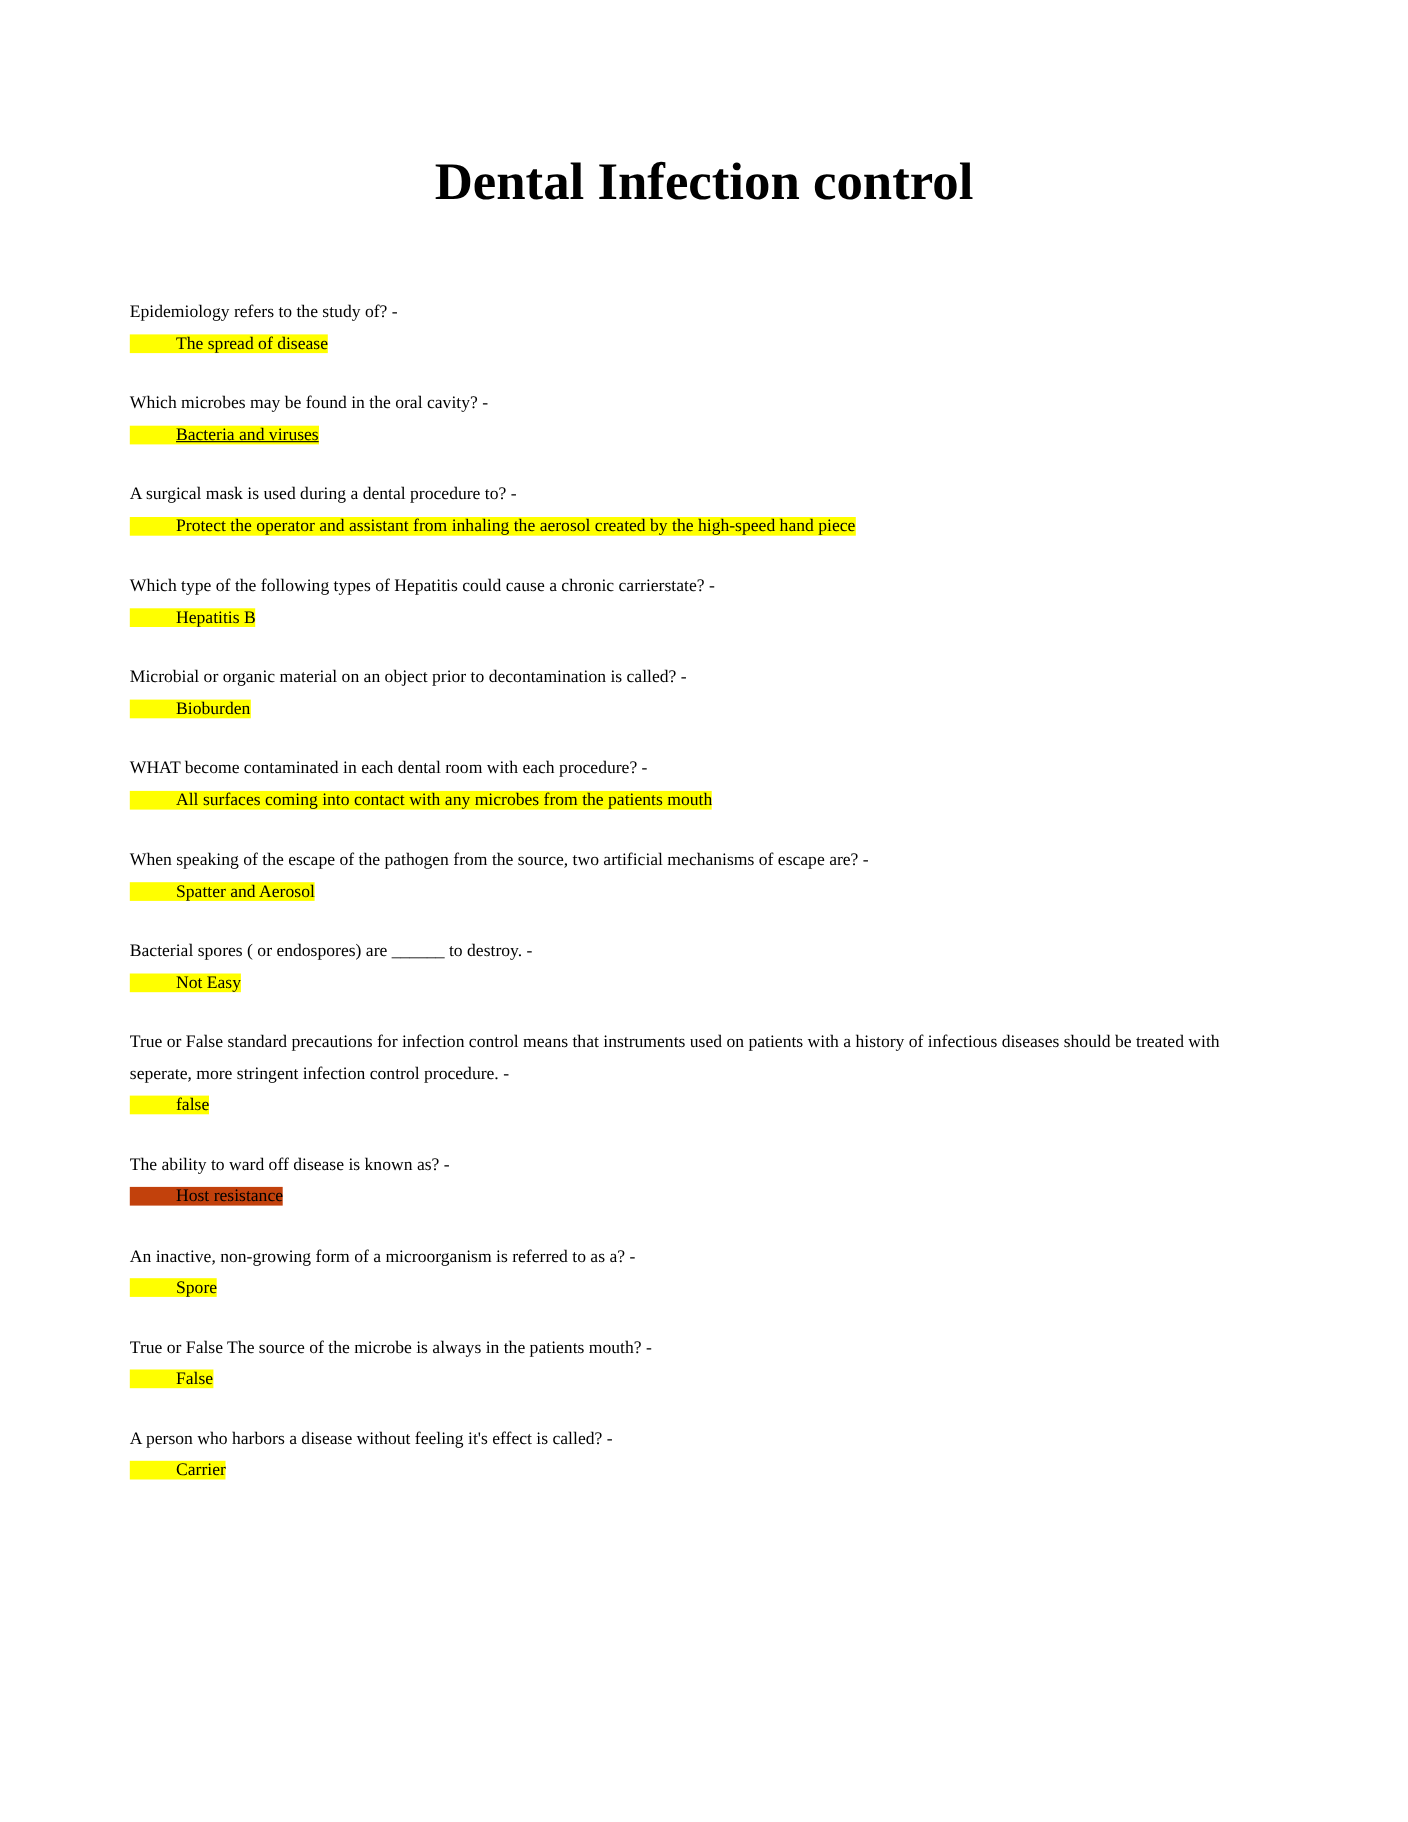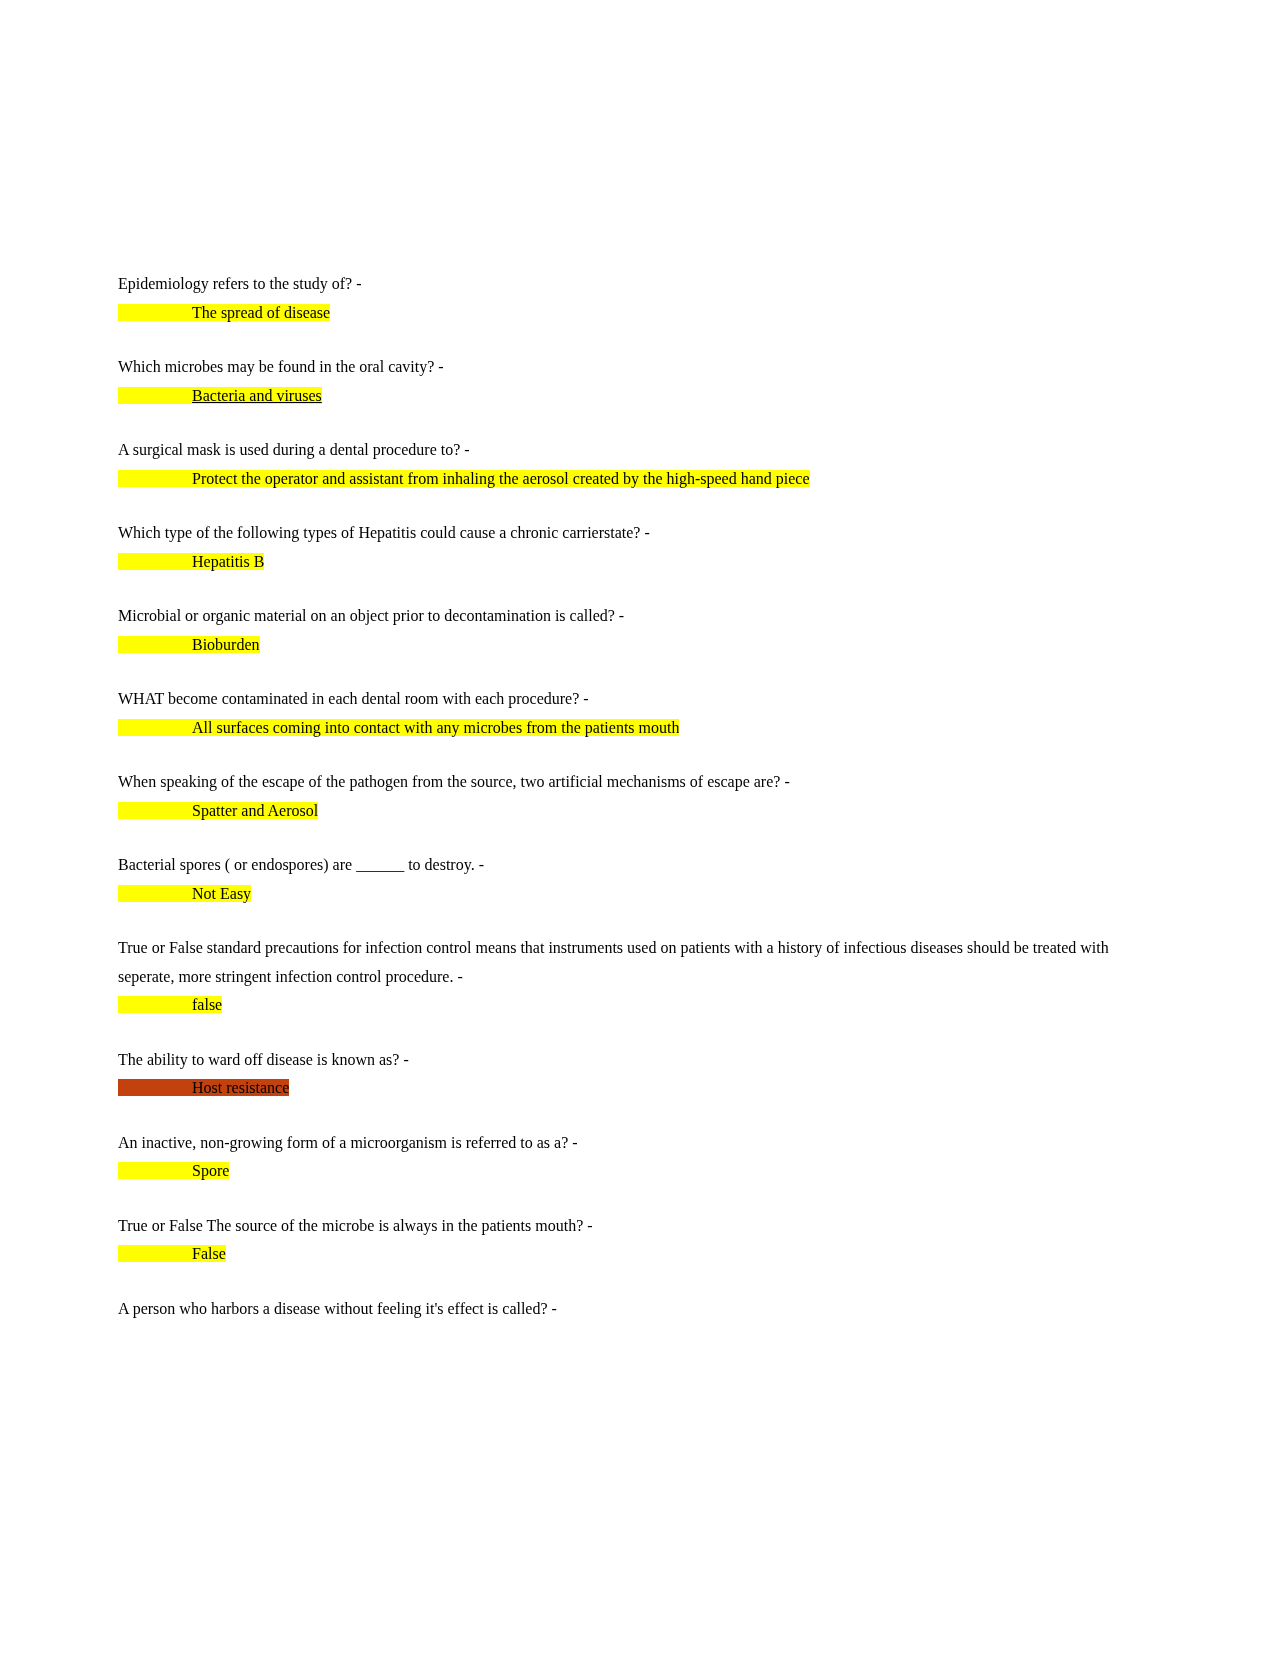--- a/index.html
+++ b/index.html
@@ -45,29 +45,30 @@
       margin: 0 0 26px 0;
     }
     .question {
       display: block;
     }
     .answer-line {
       display: block;
     }
     .answer {
       background: #ffff00;
-      padding-left: 74px;
+      padding-left: 42px;
       -webkit-box-decoration-break: clone;
       box-decoration-break: clone;
     }
   </style>
 </head>
 <body>
 
 <div class="page">
+  <h1 class="title">Dental Infection control</h1>
 
   <div class="qa-list">
     <div class="qa">
       <span class="question">Epidemiology refers to the study of? -</span>
       <span class="answer-line"><span class="answer" style="background: rgb(255, 255, 0);">The spread of disease</span></span>
     </div>
     <div class="qa">
       <span class="question">Which microbes may be found in the oral cavity? -</span>
       <span class="answer-line"><span class="answer" style="background: rgb(255, 255, 0); text-decoration: underline;">Bacteria and viruses</span></span>
     </div>
@@ -106,15 +107,16 @@
     <div class="qa">
       <span class="question">An inactive, non-growing form of a microorganism is referred to as a? -</span>
       <span class="answer-line"><span class="answer" style="background: rgb(255, 255, 0);">Spore</span></span>
     </div>
     <div class="qa">
       <span class="question">True or False The source of the microbe is always in the patients mouth? -</span>
       <span class="answer-line"><span class="answer" style="background: rgb(255, 255, 0);">False</span></span>
     </div>
     <div class="qa">
       <span class="question">A person who harbors a disease without feeling it's effect is called? -</span>
+      <span class="answer-line"><span class="answer" style="background: rgb(255, 255, 0);">Carrier</span></span>
     </div>
   </div>
 </div>
 
 </body></html>

